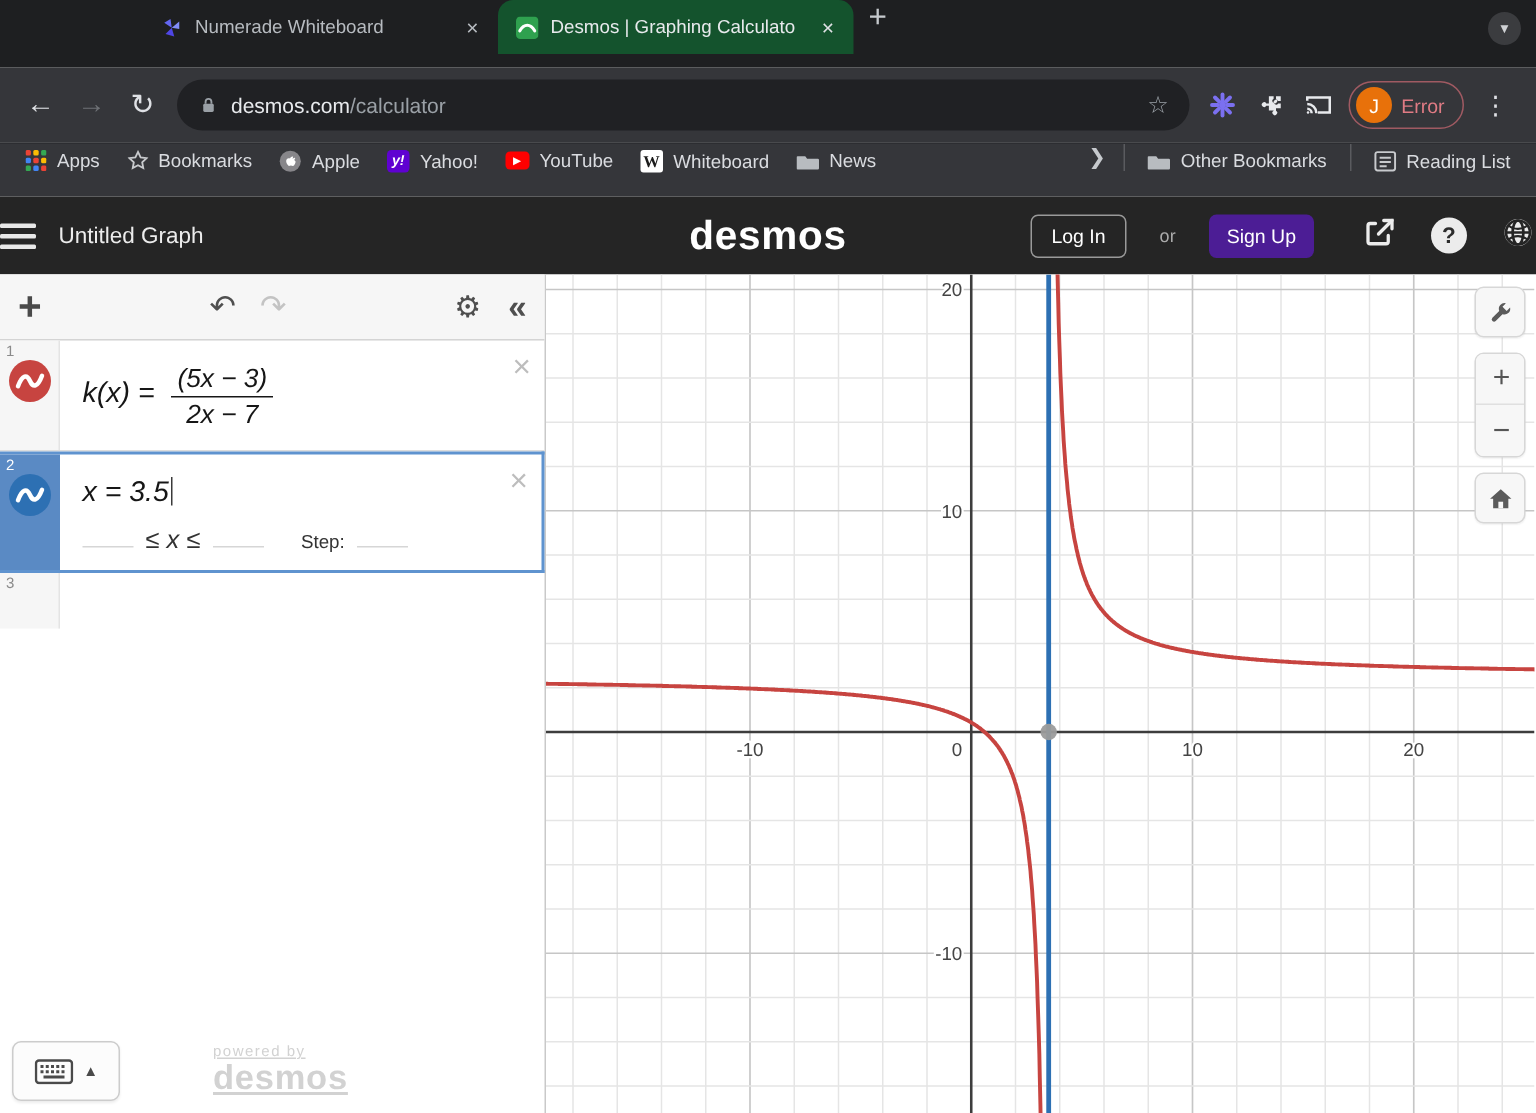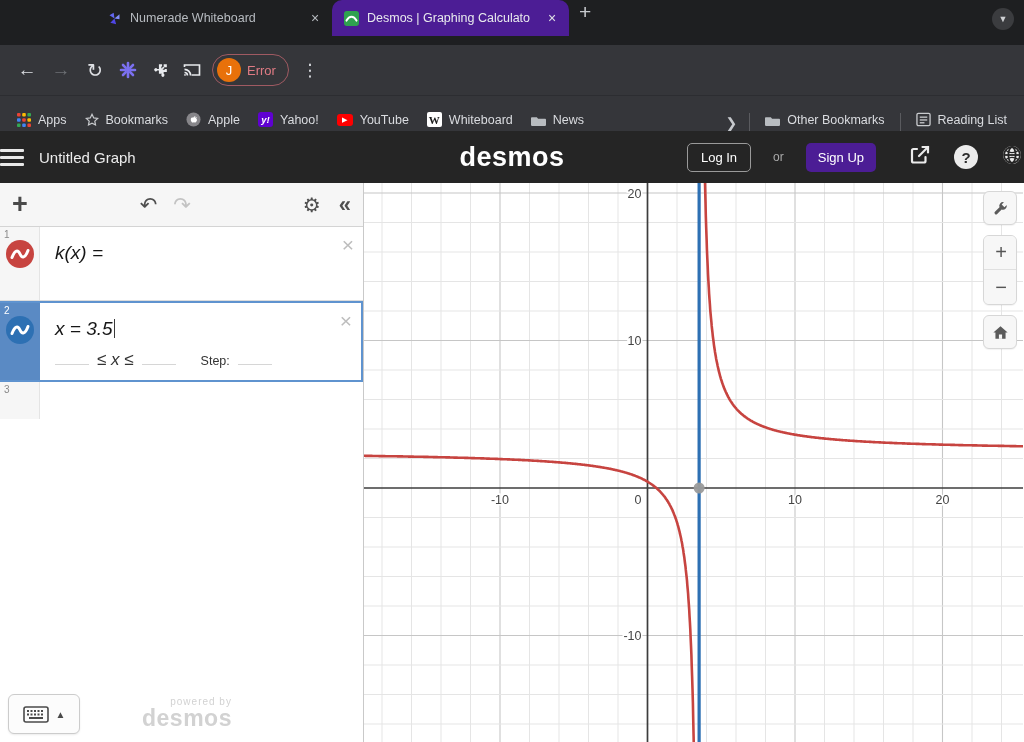--- a/index.html
+++ b/index.html
@@ -1,21 +1,21 @@
 <!DOCTYPE html>
 <html><head>
 <meta charset="utf-8">
 <style>
   * { margin:0; padding:0; box-sizing:border-box; font-family:"Liberation Sans", sans-serif; }
   html,body { width:1024px; height:742px; overflow:hidden; background:#fff; }
 
   
   .tabstrip { height:45px; background:#1e1f21; position:relative; display:flex; padding-left:95px; }
   .tab { width:237px; height:36px; display:flex; align-items:center; gap:8px; padding:0 8px 0 12px; color:#b7bbc0; font-size:12.5px; border-radius:10px 10px 0 0; }
-  .tab.active { background:#4c1d95; color:#e8eaed; }
+  .tab.active { background:#14532d; color:#e8eaed; }
   .tab-title { flex:1; white-space:nowrap; overflow:hidden; }
   .tab-close { width:18px; height:18px; border-radius:50%; display:flex; align-items:center; justify-content:center; font-size:14px; color:#b7bbc0; }
   .tab.active .tab-close { color:#dfe1e5; }
   .newtab { color:#c6c9cd; font-size:21px; margin:0 0 7px 10px; }
   .tab-caret { position:absolute; right:10px; top:8px; width:22px; height:22px; border-radius:50%; background:#3b3c3f; color:#cfd1d4; font-size:9px; display:flex; align-items:center; justify-content:center; }
 
   
   .toolbar { height:50px; background:#35363a; display:flex; align-items:center; padding:0 10px; }
   .navbtn { width:34px; height:34px; display:flex; align-items:center; justify-content:center; font-size:19px; color:#dfe1e5; }
   .navbtn.disabled { color:#6e7175; }
@@ -23,21 +23,21 @@
   .addr-domain { color:#e8eaed; margin-left:8px; }
   .addr-path { color:#9aa0a6; }
   .addr-star { margin-left:auto; color:#9aa0a6; font-size:16px; }
   .tb-icon { width:32px; height:32px; display:flex; align-items:center; justify-content:center; }
   .profile-pill { display:flex; align-items:center; gap:6px; border:1px solid #a05a62; border-radius:17px; padding:3px 12px 3px 4px; margin:0 4px; }
   .avatar { width:24px; height:24px; border-radius:50%; background:#e8710a; color:#fff; font-size:13px; display:flex; align-items:center; justify-content:center; }
   .profile-label { color:#e07b84; font-size:13px; }
   .menu-dots { color:#dfe1e5; font-size:17px; letter-spacing:0; }
 
   
-  .bookmarks { height:36px; background:#35363a; border-top:1px solid #2c2d31; display:flex; align-items:flex-end; padding:0 8px; color:#dadce0; font-size:12.5px; }
+  .bookmarks { height:36px; background:#35363a; border-top:1px solid #2c2d31; display:flex; align-items:flex-start; padding:0 8px; color:#dadce0; font-size:12.5px; }
   .bm { display:flex; align-items:center; gap:7px; padding:4px 9px; border-radius:6px; white-space:nowrap; }
   .bm-spacer { flex:1; }
   .bm-divider { width:1px; height:18px; background:#5a5b5f; margin:0 6px; }
   .bm-badge { display:inline-flex; align-items:center; justify-content:center; }
   .wiki-badge { width:15px; height:15px; background:#fff; color:#1b1b1b; border-radius:2px; font-family:"Liberation Serif", serif; font-weight:bold; font-size:11px; }
   .yahoo-badge { width:15px; height:15px; background:#5f01d1; color:#fff; border-radius:3px; font-weight:bold; font-style:italic; font-size:9.5px; }
   .yt-badge { width:16px; height:12px; background:#f00; color:#fff; border-radius:3px; font-size:7px; }
   .bm-chevron { color:#c6c9cd; font-size:14px; padding:0 6px; }
 
   
@@ -79,21 +79,21 @@
   .frac .num { display:block; padding:0 4px 1px; border-bottom:1.5px solid #161616; }
   .frac .den { display:block; padding-top:1px; }
   .cursor { display:inline-block; width:1.5px; height:19px; background:#3a3a3a; vertical-align:-3px; margin-left:1px; }
   .bounds { margin-top:10px; display:flex; align-items:baseline; gap:8px; font-size:17px; color:#333; }
   .blank { display:inline-block; width:34px; border-bottom:1.5px solid #d6d6d6; height:15px; }
   .step-label { font-family:"Liberation Sans", sans-serif; font-style:normal; font-size:12.5px; color:#333; margin-left:17px; }
 
   .kbd-btn { position:absolute; left:8px; bottom:8px; width:72px; height:40px; background:#fcfcfc; border:1px solid #ccc; border-radius:6px; box-shadow:0 1px 2px rgba(0,0,0,.08); display:flex; align-items:center; justify-content:center; gap:7px; }
   .kbd-tri { font-size:10px; color:#4a4a4a; }
 
-  .watermark { position:absolute; left:142px; bottom:12px; text-align:right; color:#d2d2d2; pointer-events:none; }
+  .watermark { position:absolute; left:142px; bottom:12px; text-align:left; color:#d2d2d2; pointer-events:none;text-decoration:underline; }
   .wm-pre { font-size:10px; letter-spacing:1px; }
   .wm-brand { font-size:23px; font-weight:bold; letter-spacing:.5px; line-height:1; }
 
   
   .graph { flex:1; position:relative; background:#fff; }
   .graph svg.plot { position:absolute; inset:0; }
   .graph-tools { position:absolute; top:8px; right:7px; width:34px; display:flex; flex-direction:column; gap:10px; }
   .gt-btn { width:34px; height:34px; background:#f7f7f7; border:1px solid #d7d7d7; border-radius:6px; display:flex; align-items:center; justify-content:center; color:#555; font-size:20px; box-shadow:0 1px 1px rgba(0,0,0,.05); }
   .gt-group { border:1px solid #d7d7d7; border-radius:6px; background:#f7f7f7; overflow:hidden; box-shadow:0 1px 1px rgba(0,0,0,.05); }
   .gt-group .gt-btn { border:none; border-radius:0; box-shadow:none; }
@@ -121,20 +121,29 @@
     <span class="tab-close">×</span>
   </div>
   <span class="newtab">+</span>
   <span class="tab-caret">▼</span>
 </div>
 
 <div class="toolbar">
   <span class="navbtn">←</span>
   <span class="navbtn disabled">→</span>
   <span class="navbtn">↻</span>
+  <div class="addressbar">
+    <svg width="14" height="14" viewBox="0 0 18 18">
+        <rect x="4.5" y="8" width="9" height="7" rx="1.2" fill="#9aa0a6"></rect>
+        <path d="M6.5 8 V6.2 a2.5 2.5 0 0 1 5 0 V8" stroke="#9aa0a6" stroke-width="1.6" fill="none"></path>
+      </svg>
+    <span class="addr-domain">desmos.com</span>
+    <span class="addr-path">/calculator</span>
+    <span class="addr-star">☆</span>
+  </div>
   <span class="tb-icon">
     <svg width="18" height="18" viewBox="0 0 18 18">
         <g stroke="#7b70f0" stroke-width="2.6" stroke-linecap="round">
           <line x1="9" y1="2" x2="9" y2="6"></line>
           <line x1="9" y1="12" x2="9" y2="16"></line>
           <line x1="2" y1="9" x2="6" y2="9"></line>
           <line x1="12" y1="9" x2="16" y2="9"></line>
           <line x1="4" y1="4" x2="6.8" y2="6.8"></line>
           <line x1="11.2" y1="11.2" x2="14" y2="14"></line>
           <line x1="4" y1="14" x2="6.8" y2="11.2"></line>
@@ -280,21 +289,21 @@
 
     <div class="exp-row row1">
       <div class="exp-gutter">
         <span class="exp-num">1</span>
         <svg class="exp-icon" viewBox="0 0 28 28">
             <circle cx="14" cy="14" r="14" fill="#c74440"></circle>
             <path d="M6 17.5 C9 9.5, 12 9.5, 14 14 C16 18.5, 19 18.5, 22 10.5" stroke="#fff" stroke-width="3" fill="none" stroke-linecap="round"></path>
           </svg>
       </div>
       <div class="exp-content">
-        <span>k(x) = </span>
+        <span>k(x) = </span><span class="frac"><span class="num">(5x − 3)</span><span class="den">2x − 7</span></span>
         <span class="exp-close">×</span>
       </div>
     </div>
 
     <div class="exp-row row2">
       <div class="exp-gutter">
         <span class="exp-num">2</span>
         <svg class="exp-icon" viewBox="0 0 28 28">
             <circle cx="14" cy="14" r="14" fill="#2d70b3"></circle>
             <path d="M6 17.5 C9 9.5, 12 9.5, 14 14 C16 18.5, 19 18.5, 22 10.5" stroke="#fff" stroke-width="3" fill="none" stroke-linecap="round"></path>

